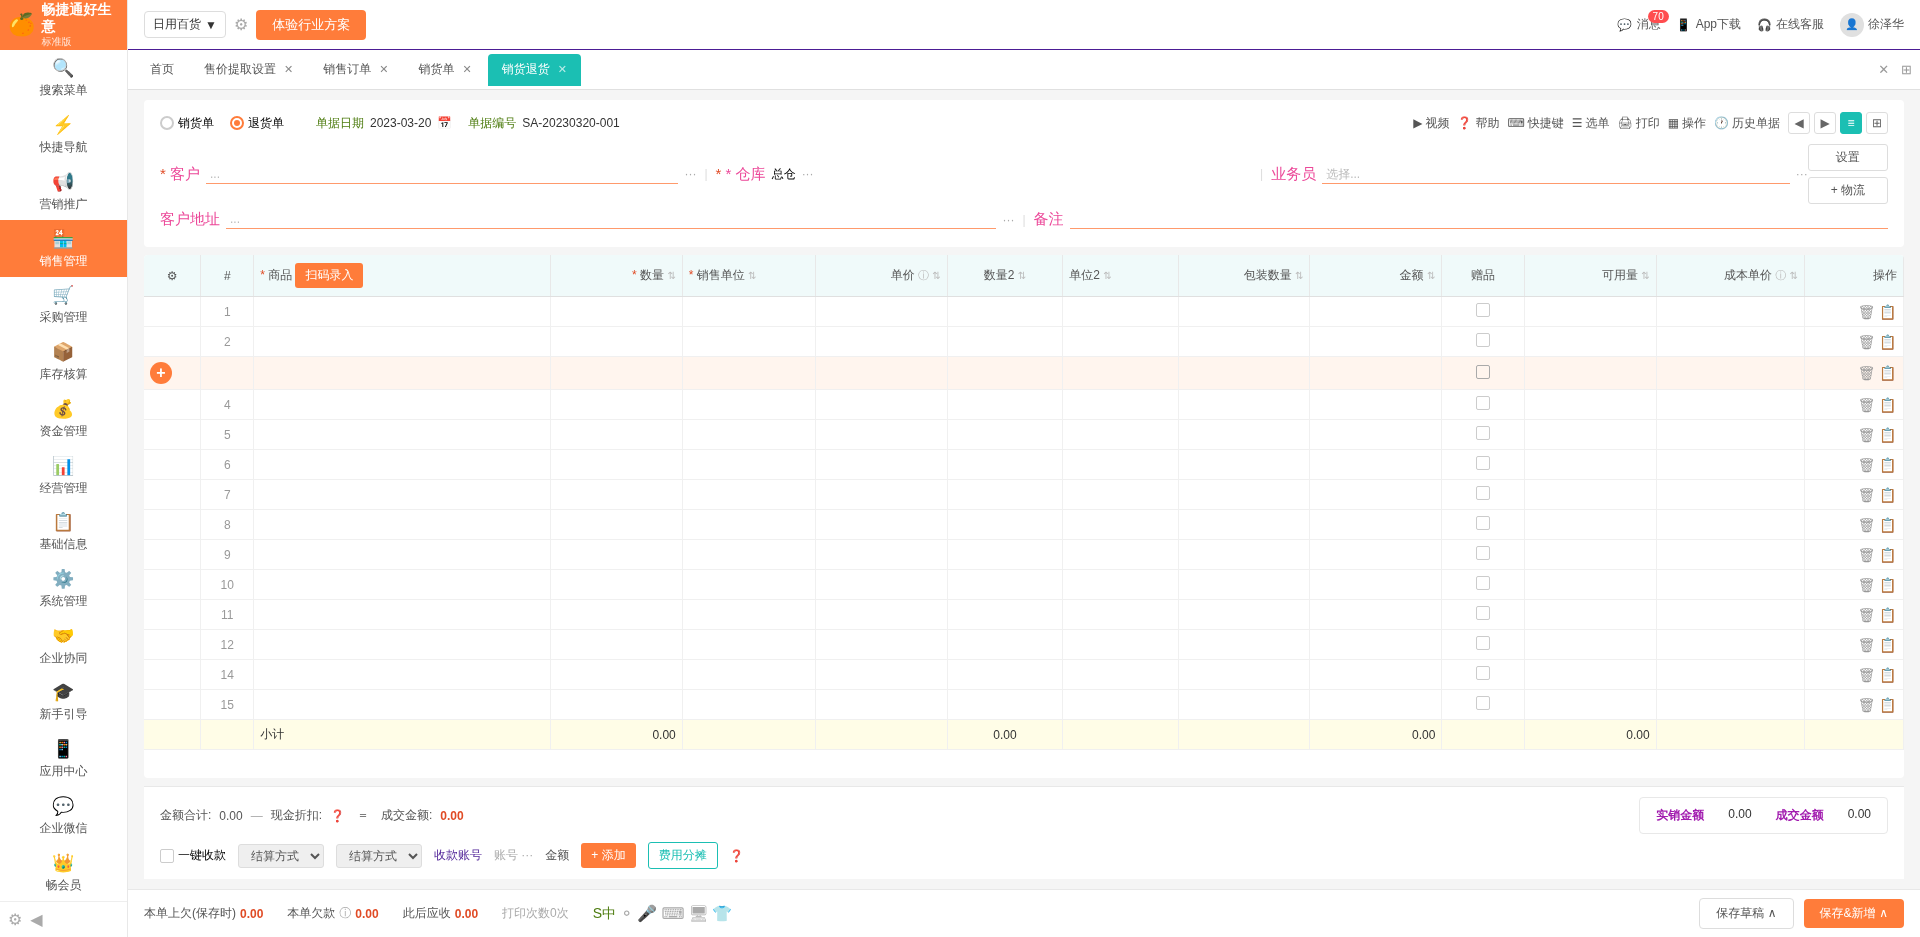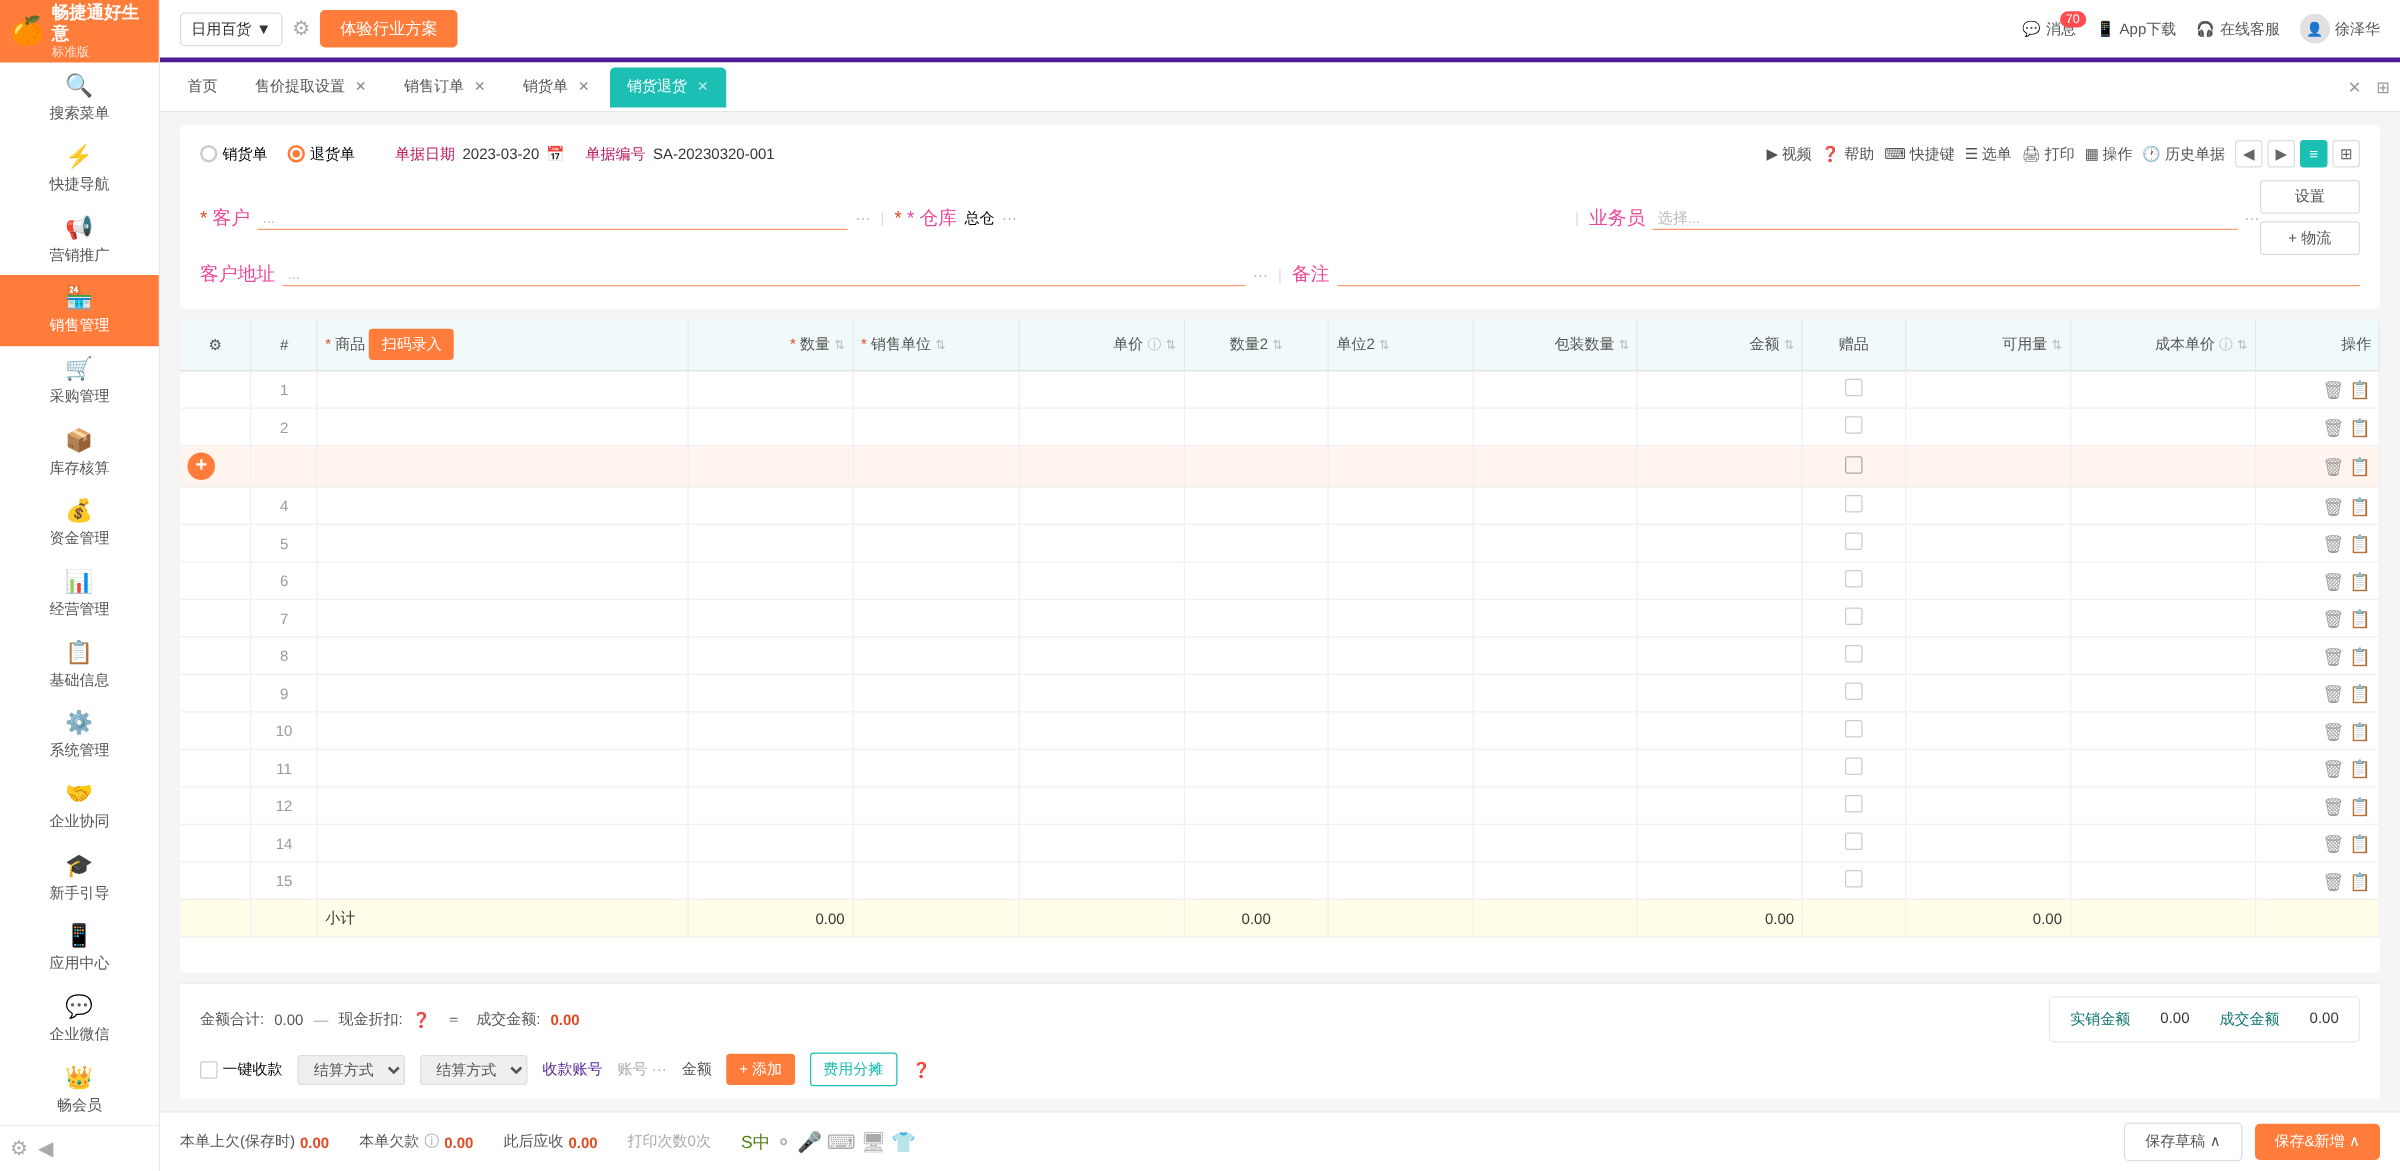--- a/index.html
+++ b/index.html
@@ -14,21 +14,21 @@
     .sidebar-item.active { background: #ff7c3a; color: #fff; }
     .sidebar-item .si-icon { font-size: 18px; margin-bottom: 3px; }
     .sidebar-item .si-label { font-size: 12px; }
     .sidebar-bottom { margin-top: auto; display: flex; padding: 8px; gap: 8px; border-top: 1px solid #eee; }
     .sidebar-bottom-btn { color: #aaa; cursor: pointer; font-size: 16px; }
 
     
     .main { flex: 1; display: flex; flex-direction: column; overflow: hidden; }
 
     
-    .top-header { height: 50px; background: #fff; display: flex; align-items: center; justify-content: space-between; padding: 0 16px; border-bottom: 4px solid #4c1d95; }
+    .top-header { height: 50px; background: #fff; display: flex; align-items: center; justify-content: space-between; padding: 0 16px; border-bottom: 1px solid #4c1d95; }
     .top-header-left { display: flex; align-items: center; gap: 8px; }
     .daily-select { display: flex; align-items: center; gap: 4px; border: 1px solid #ddd; border-radius: 4px; padding: 4px 8px; cursor: pointer; color: #333; }
     .gear-btn { color: #aaa; cursor: pointer; font-size: 16px; }
     .experience-btn { background: #ff7c3a; color: #fff; border: none; border-radius: 4px; padding: 6px 16px; cursor: pointer; font-size: 13px; }
     .top-header-right { display: flex; align-items: center; gap: 16px; color: #555; }
     .notif-badge { position: relative; display: inline-block; }
     .badge { background: #ff4d4f; color: #fff; border-radius: 10px; font-size: 10px; padding: 1px 5px; position: absolute; top: -6px; right: -8px; }
     .top-right-item { display: flex; align-items: center; gap: 4px; cursor: pointer; color: #555; }
     .avatar { width: 24px; height: 24px; border-radius: 50%; background: #e0e0e0; display: flex; align-items: center; justify-content: center; font-size: 11px; color: #666; }
 
@@ -47,21 +47,21 @@
     .form-card { background: #fff; border-radius: 4px; padding: 12px 16px; }
 
     
     .radio-row { display: flex; align-items: center; gap: 16px; margin-bottom: 10px; }
     .radio-item { display: flex; align-items: center; gap: 4px; cursor: pointer; }
     .radio-circle { width: 14px; height: 14px; border-radius: 50%; border: 2px solid #ccc; display: flex; align-items: center; justify-content: center; }
     .radio-circle.checked { border-color: #ff7c3a; }
     .radio-circle.checked::after { content: ''; width: 6px; height: 6px; border-radius: 50%; background: #ff7c3a; display: block; }
     .doc-info { display: flex; align-items: center; gap: 16px; margin-left: 16px; }
     .doc-info-item { display: flex; align-items: center; gap: 6px; color: #555; }
-    .doc-info-item label { color: #be185d; }
+    .doc-info-item label { color: #4d7c0f; }
     .doc-info-item .val { color: #333; font-weight: 500; }
     .toolbar-actions { margin-left: auto; display: flex; gap: 8px; align-items: center; }
     .toolbar-btn { display: flex; align-items: center; gap: 3px; cursor: pointer; color: #555; font-size: 12px; }
     .view-icons { display: flex; gap: 4px; }
     .view-icon-btn { width: 22px; height: 22px; border: 1px solid #ddd; border-radius: 3px; display: flex; align-items: center; justify-content: center; cursor: pointer; color: #666; }
     .view-icon-btn.active { background: #1bbfb3; color: #fff; border-color: #1bbfb3; }
 
     
     .fields-row { display: flex; align-items: center; gap: 0; flex-wrap: wrap; }
     .field-group { display: flex; align-items: center; gap: 6px; flex: 1; min-width: 300px; padding: 6px 0; }
@@ -103,21 +103,21 @@
     .bottom-bar { height: 48px; background: #fff; border-top: 1px solid #e8e8e8; display: flex; align-items: center; padding: 0 16px; gap: 24px; }
     .bottom-stat { color: #555; display: flex; align-items: center; gap: 4px; }
     .bottom-stat .val { color: #e04b25; font-weight: bold; }
     .bottom-actions { margin-left: auto; display: flex; gap: 10px; align-items: center; }
     .btn-save-draft { border: 1px solid #ddd; border-radius: 4px; padding: 6px 16px; cursor: pointer; background: #fff; color: #555; font-size: 13px; }
     .btn-save-new { background: #ff7c3a; color: #fff; border: none; border-radius: 4px; padding: 6px 16px; cursor: pointer; font-size: 13px; }
     .print-info { color: #aaa; font-size: 12px; }
     .bottom-toolbar { display: flex; gap: 4px; align-items: center; }
     .bottom-toolbar span { font-size: 16px; cursor: pointer; }
     .summary-row { display: flex; justify-content: space-between; gap: 24px; padding: 3px 0; color: #555; }
-    .summary-row .label { color: #0f766e; }
+    .summary-row .label { color: #a21caf; font-weight: bold; }
     .summary-row .amount { color: #333; font-weight: 500; }
 
     .col-gear { width: 32px; text-align: center; }
     .col-no { width: 32px; text-align: center; }
     .col-product { width: 180px; }
     .col-qty { width: 80px; text-align: right; }
     .col-unit { width: 80px; }
     .col-price { width: 80px; text-align: right; }
     .col-qty2 { width: 70px; text-align: center; }
     .col-unit2 { width: 70px; }

